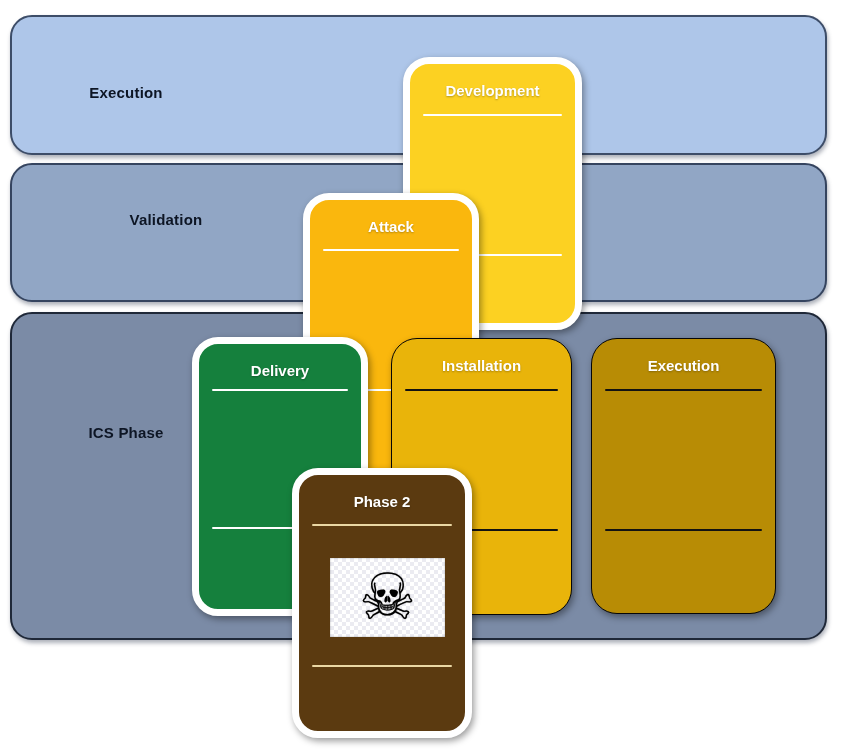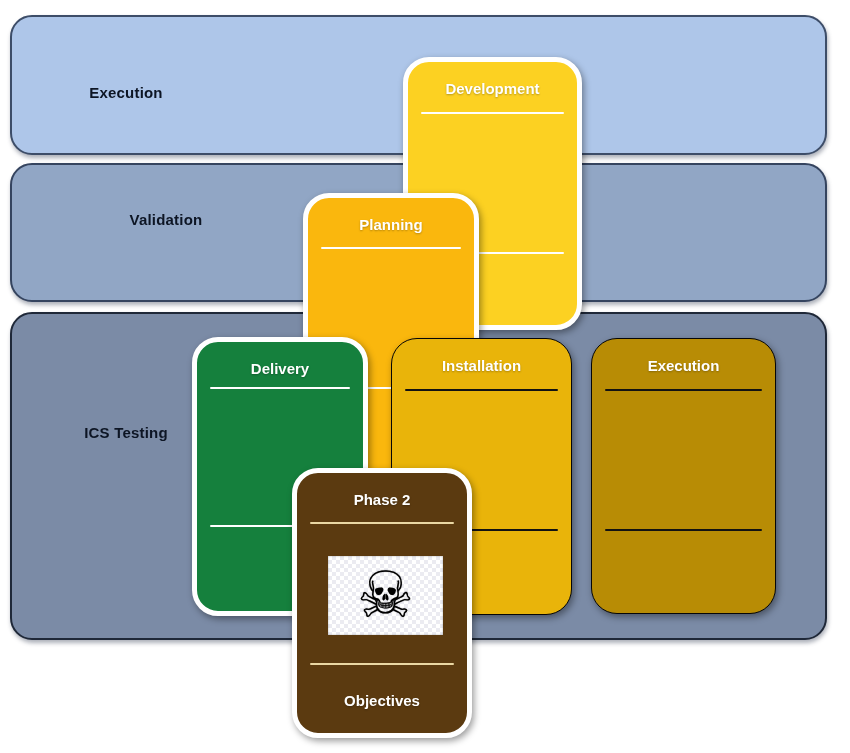--- a/index.html
+++ b/index.html
@@ -22,21 +22,21 @@
   #band-ics{top:312px;height:328px;border-color:#1f2838;}
   #band-planning .band-label{top:67px;}
   #band-validation .band-label{top:46px;padding-left:40px;}
   #band-ics .band-label{top:110px;}
 
   
   .card{
     position:absolute;box-sizing:border-box;border-radius:26px;
     box-shadow:2px 3px 7px rgba(0,0,0,.40);
   }
-  .card.white-border{border:5px solid #737373;}
+  .card.white-border{border:7px solid #737373;}
   .card.black-border{border:1px solid #8b5cf6;}
   .card-title{
     position:absolute;top:18px;left:0;right:0;text-align:center;
     font-size:15px;font-weight:bold;text-shadow:0 1px 2px rgba(0,0,0,.28);
   }
   .sep{position:absolute;left:13px;right:13px;height:2px;border-radius:1px;}
 
   #card-development{left:403px;top:57px;width:179px;height:273px;z-index:2;}
   #card-testing{left:303px;top:193px;width:176px;height:287px;z-index:3;}
   #card-delivery{left:192px;top:337px;width:176px;height:279px;z-index:4;}
@@ -69,31 +69,31 @@
 
   <div class="band" id="band-planning" style="background-color: rgb(174, 198, 233); border-color: rgb(61, 77, 104);">
     <div class="band-label" style="color: rgb(13, 21, 36);">Execution</div>
   </div>
 
   <div class="band" id="band-validation" style="background-color: rgb(145, 166, 197); border-color: rgb(53, 68, 95);">
     <div class="band-label" style="color: rgb(13, 21, 36);">Validation</div>
   </div>
 
   <div class="band" id="band-ics" style="background-color: rgb(123, 139, 166); border-color: rgb(31, 40, 56);">
-    <div class="band-label" style="color: rgb(13, 21, 36);">ICS Testing</div>
+    <div class="band-label" style="color: rgb(13, 21, 36);">ICS Phase</div>
   </div>
 
   <div class="card white-border" id="card-development" style="background-color: rgb(252, 209, 34); border-color: rgb(255, 255, 255);">
     <div class="card-title" style="color: rgb(255, 255, 255);">Development</div>
     <div class="sep" style="top: 50px; background-color: rgb(255, 255, 255);"></div>
     <div class="sep" style="top: 190px; background-color: rgb(255, 255, 255);"></div>
   </div>
 
   <div class="card white-border" id="card-testing" style="background-color: rgb(250, 183, 13); border-color: rgb(255, 255, 255);">
-    <div class="card-title" style="color: rgb(255, 255, 255);">Planning</div>
+    <div class="card-title" style="color: rgb(255, 255, 255);">Attack</div>
     <div class="sep" style="top: 49px; background-color: rgb(255, 255, 255);"></div>
     <div class="sep" style="top: 189px; background-color: rgb(255, 255, 255);"></div>
   </div>
 
   <div class="card white-border" id="card-delivery" style="background-color: #15803d; border-color: rgb(255, 255, 255);">
     <div class="card-title" style="color: rgb(255, 255, 255);">Delivery</div>
     <div class="sep" style="top: 45px; background-color: rgb(255, 255, 255);"></div>
     <div class="sep" style="top: 183px; background-color: rgb(255, 255, 255);"></div>
   </div>
 
@@ -109,16 +109,15 @@
     <div class="sep" style="top: 190px; background-color: rgb(18, 18, 18);"></div>
   </div>
 
   <div class="card white-border" id="card-phase2" style="background-color: rgb(91, 58, 16); border-color: rgb(255, 255, 255);">
     <div class="card-title" style="color: rgb(255, 255, 255);">Phase 2</div>
     <div class="sep" style="top: 49px; background-color: rgb(234, 215, 164);"></div>
     <div class="skull-box">
       <span class="skull-glyph">☠</span>
     </div>
     <div class="sep" style="top: 190px; background-color: rgb(234, 215, 164);"></div>
-    <div class="footer-label" style="color: rgb(255, 255, 255);">Objectives</div>
   </div>
 
 </div>
 
 </body></html>

